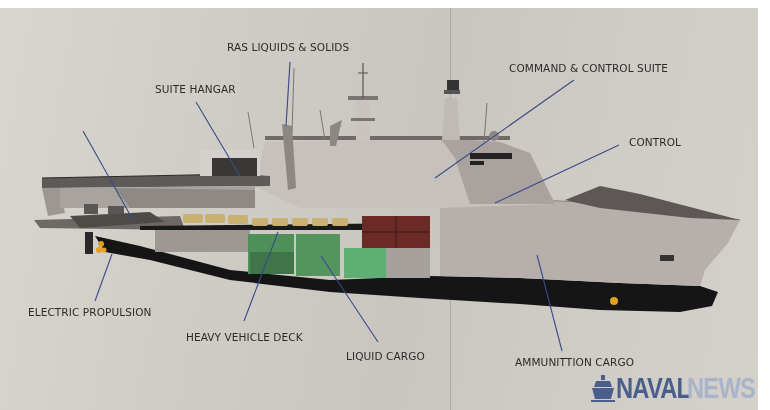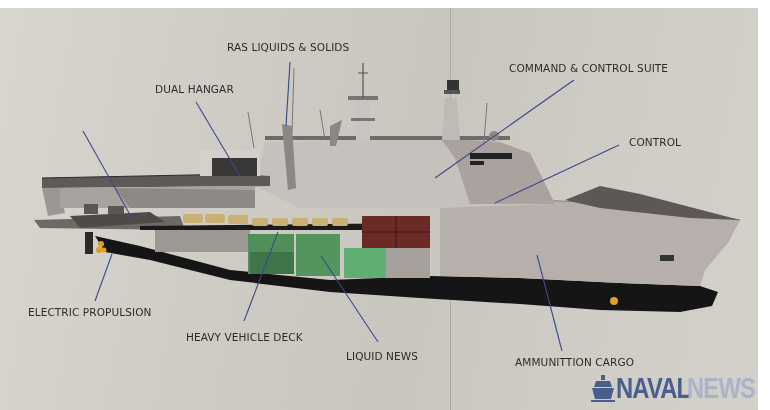--- a/index.html
+++ b/index.html
@@ -125,26 +125,26 @@
       <line x1="574" y1="72" x2="435" y2="170"></line>
       <line x1="619" y1="137" x2="495" y2="195"></line>
       <line x1="112" y1="246" x2="95" y2="293"></line>
       <line x1="278" y1="224" x2="244" y2="313"></line>
       <line x1="321" y1="248" x2="378" y2="334"></line>
       <line x1="537" y1="247" x2="562" y2="343"></line>
     </g>
   </svg>
 
   <div class="label" style="left:227px; top:33px;">RAS LIQUIDS &amp; SOLIDS</div>
-  <div class="label" style="left:155px; top:75px;">DUAL HANGAR</div>
+  <div class="label" style="left:155px; top:75px;">SUITE HANGAR</div>
   <div class="label" style="left:509px; top:54px;text-align:center;">COMMAND &amp; CONTROL SUITE</div>
   <div class="label" style="left:629px; top:128px;">CONTROL</div>
   <div class="label" style="left:186px; top:323px;">HEAVY VEHICLE DECK</div>
   <div class="label" style="left:28px; top:298px;">ELECTRIC PROPULSION</div>
-  <div class="label" style="left:346px; top:342px;">LIQUID NEWS</div>
+  <div class="label" style="left:346px; top:342px;">LIQUID CARGO</div>
   <div class="label" style="left:515px; top:348px;">AMMUNITTION CARGO</div>
 
   <div class="logo">
     <svg width="26" height="30" viewBox="0 0 26 30">
       <rect x="11" y="2" width="4" height="5" fill="#4a5e8c"></rect>
       <path d="M6,8 L20,8 L22,14 L4,14 Z" fill="#4a5e8c"></path>
       <path d="M2,15 L24,15 L21,26 L5,26 Z" fill="#4a5e8c"></path>
       <path d="M1,27 L25,27 L25,29 L1,29 Z" fill="#4a5e8c"></path>
     </svg>
     <span class="naval">NAVAL</span>

